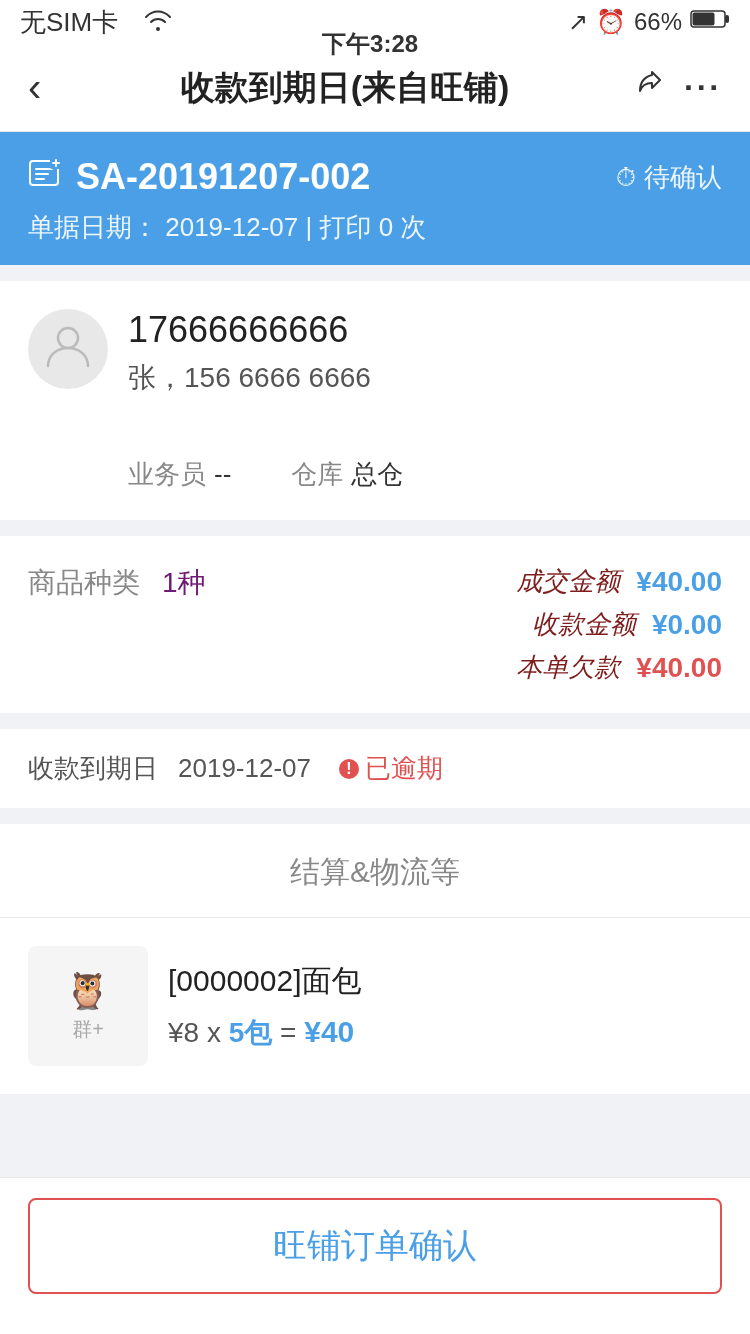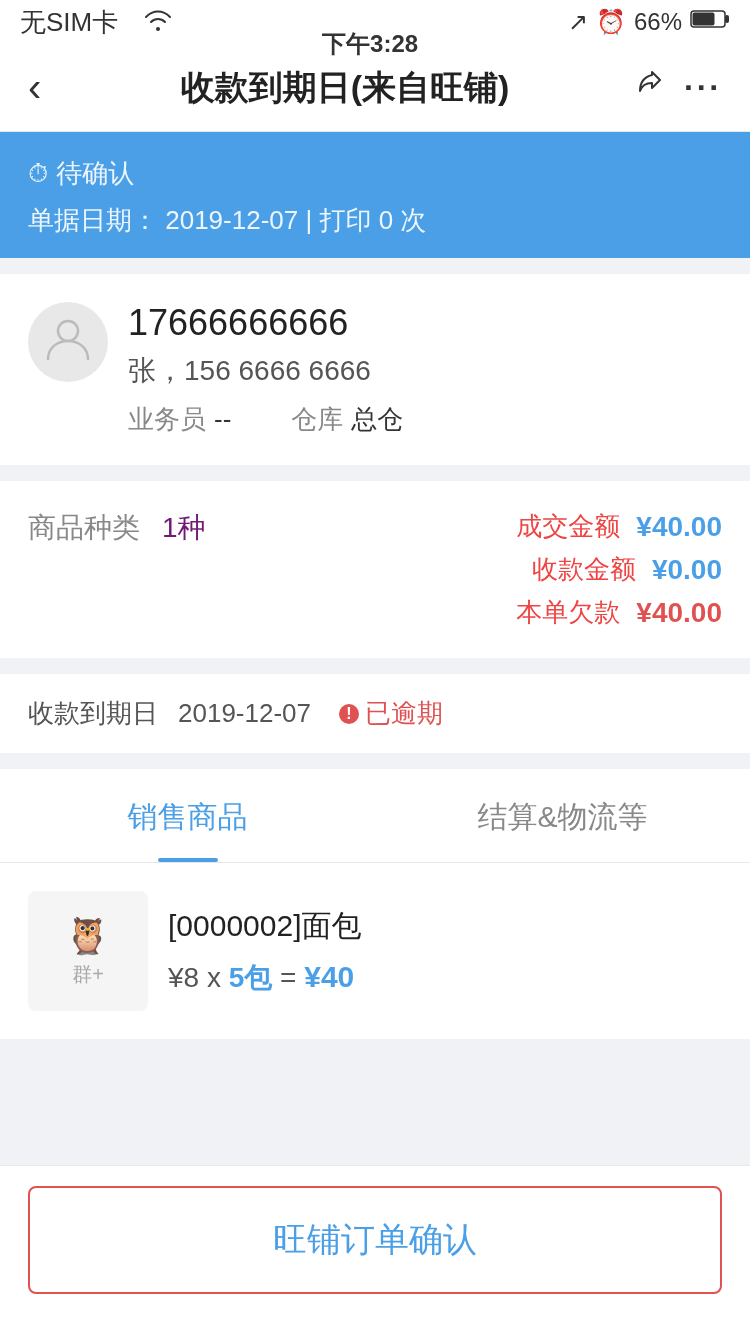--- a/index.html
+++ b/index.html
@@ -132,21 +132,21 @@
       color: #555;
       margin-bottom: 12px;
     }
     .customer-meta {
       display: flex;
       align-items: center;
       font-size: 26px;
       color: #555;
       gap: 60px;
     }
-    .meta-item { display: flex; align-items: center; gap: 8px; }
+    .meta-item { display: flex; align-items: center; gap: 8px; margin-top: 48px; }
     .meta-label { color: #888; }
     .meta-value { color: #333; }
 
     
     .summary-section {
       display: flex;
       justify-content: space-between;
       align-items: flex-start;
       padding: 28px;
       background: #fff;
@@ -166,21 +166,21 @@
       flex-direction: column;
       align-items: flex-end;
       gap: 8px;
     }
     .amount-row {
       display: flex;
       align-items: center;
       gap: 16px;
       font-size: 26px;
     }
-    .amount-label { color: #ef4444; }
+    .amount-label { color: #7f1d1d; font-style: italic; }
     .amount-value-blue { color: #4a9fe6; font-weight: 600; font-size: 28px; }
     .amount-value-red { color: #e05252; font-weight: 600; font-size: 28px; }
 
     
     .due-date-section {
       background: #fff;
       margin-top: 16px;
       padding: 22px 28px;
       display: flex;
       align-items: center;
@@ -294,21 +294,21 @@
       position: fixed;
       bottom: 0;
       left: 0;
       width: 750px;
       background: #fff;
       padding: 20px 28px 40px;
       border-top: 1px solid #e8e8e8;
     }
     .confirm-btn {
       width: 100%;
-      height: 108px;
+      height: 96px;
       border: 2.5px solid #e05252;
       background: #fff;
       border-radius: 8px;
       font-size: 34px;
       color: #4a9fe6;
       cursor: pointer;
       display: flex;
       align-items: center;
       justify-content: center;
       font-weight: 500;
@@ -353,20 +353,31 @@
         <svg width="32" height="32" viewBox="0 0 32 32" fill="none">
           <path d="M20 4l8 8-8 8v-5c-6 0-10 2-12 8 0-8 4-14 12-16V4z" stroke="#333" stroke-width="2" fill="none" stroke-linejoin="round"></path>
         </svg>
       </span>
       <span style="font-size:32px; font-weight:700; letter-spacing:2px; color:#333; cursor:pointer;">···</span>
     </div>
   </div>
 
   <div class="order-header">
     <div class="order-id-row">
+      <div class="order-id">
+        <span>
+          <svg width="36" height="32" viewBox="0 0 36 32" fill="none">
+            <rect x="2" y="4" width="28" height="24" rx="3" stroke="white" stroke-width="2" fill="none"></rect>
+            <path d="M8 12h16M8 17h12M8 22h8" stroke="white" stroke-width="2" stroke-linecap="round"></path>
+            <rect x="22" y="0" width="12" height="12" rx="2" fill="#4a9fe6"></rect>
+            <path d="M25 6h6M28 3v6" stroke="white" stroke-width="2" stroke-linecap="round"></path>
+          </svg>
+        </span>
+        <span>SA-20191207-002</span>
+      </div>
       <div class="order-status">
         <span>⏱</span>
         <span>待确认</span>
       </div>
     </div>
     <div class="order-date-row">
       <span>单据日期：</span>
       <span>2019-12-07</span>
       <span> | </span>
       <span>打印 0 次</span>
@@ -427,21 +438,20 @@
     <span style="margin-left:16px;">
       <span class="overdue-badge">
         <span class="overdue-dot">!</span>
         <span>已逾期</span>
       </span>
     </span>
   </div>
 
   <div class="tabs-section">
     <div class="tabs-row">
-      <div class="tab-item active">销售商品</div>
       <div class="tab-item">结算&amp;物流等</div>
     </div>
 
     <div class="product-item">
       <div class="product-thumb">
         <span style="font-size:36px;">🦉</span>
         <span style="font-size:20px; color:#aaa;">群+</span>
       </div>
       <div class="product-info">
         <div class="product-name">[0000002]面包</div>

